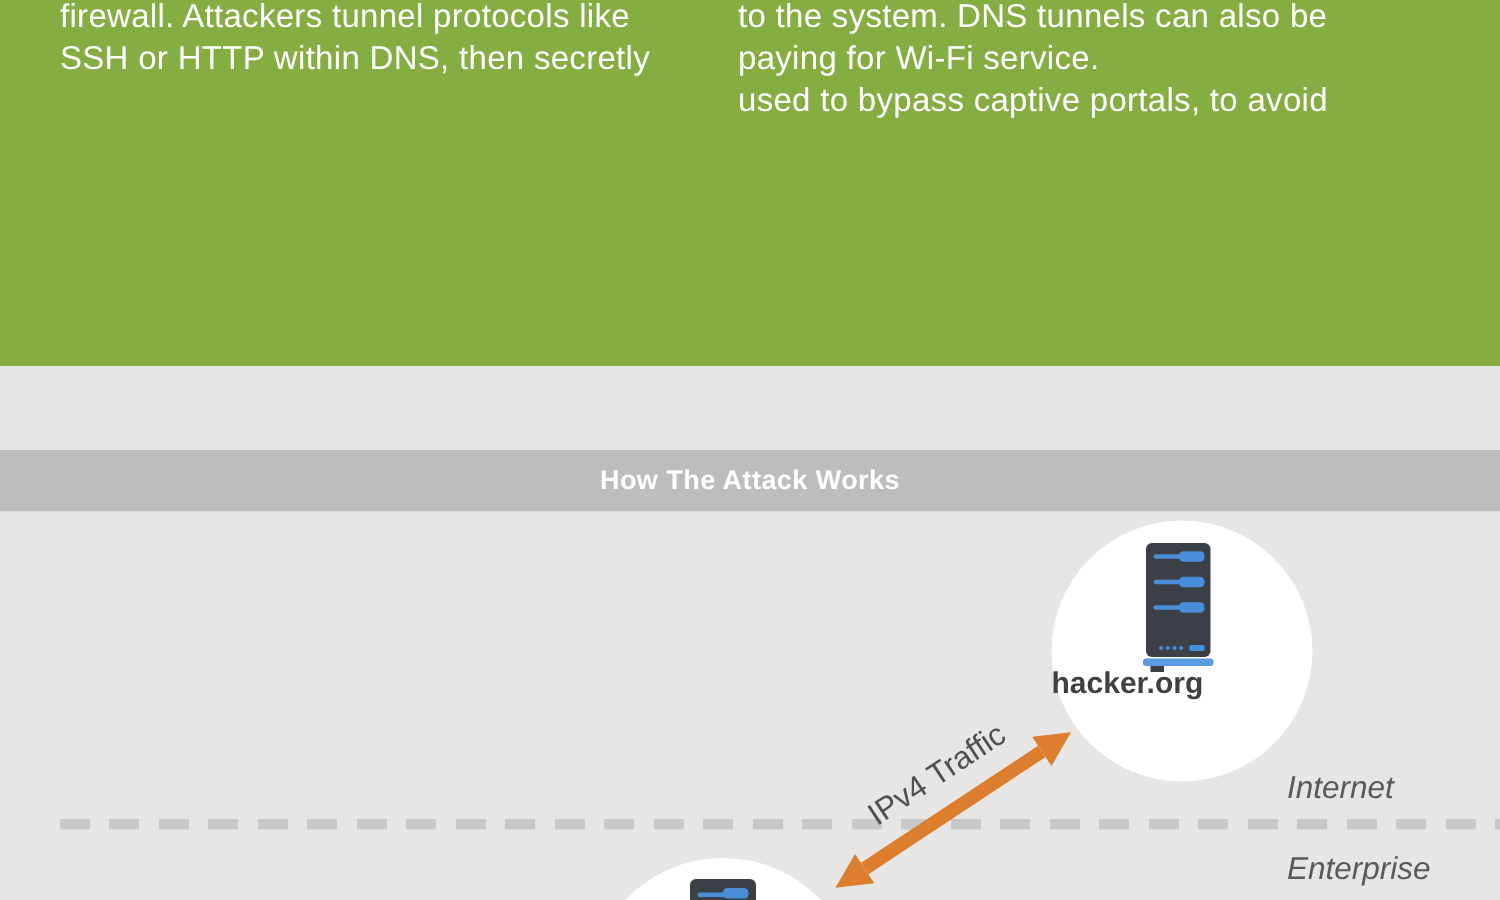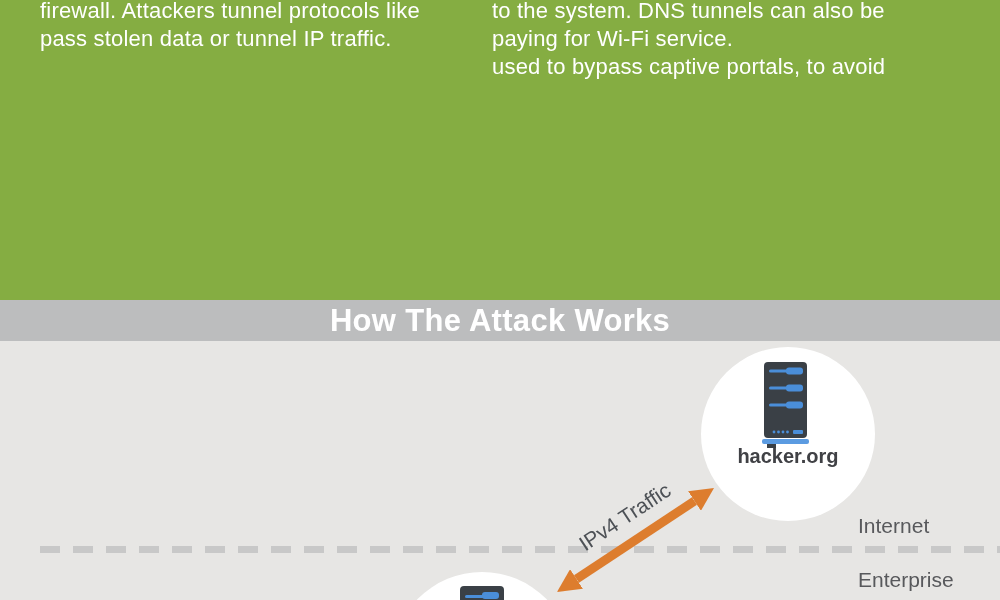--- a/index.html
+++ b/index.html
@@ -22,21 +22,21 @@
     width: 1000px;
     height: 600px;
     overflow: hidden;
     background: var(--diagram_bg);
   }
 
   
   .intro {
     position: absolute;
     left: 0; top: 0;
-    width: 1000px; height: 300px;
+    width: 1000px; height: 244px;
     background: var(--green);
   }
   .intro-col {
     position: absolute;
     top: -3px;
     color: var(--white);
     font-size: 22px;
     line-height: 28px;
     letter-spacing: 0.2px;
   }
@@ -48,21 +48,21 @@
     position: absolute;
     left: 0; top: 300px;
     width: 1000px; height: 41px;
     background: var(--banner_gray);
     display: flex;
     align-items: center;
     justify-content: center;
   }
   .banner-title {
     color: var(--white);
-    font-size: 31px;
+    font-size: 18px;
     font-weight: bold;
     letter-spacing: 0.3px;
   }
 
   
   .diagram {
     position: absolute;
     left: 0; top: 341px;
     width: 1000px; height: 259px;
     background: var(--diagram_bg);
@@ -78,20 +78,21 @@
       transparent 20px, transparent 33px
     );
     z-index: 1;
   }
   .zone-label {
     position: absolute;
     color: var(--zone_text);
     font-size: 21px;
     line-height: 22px;
     z-index: 2;
+    font-style: italic;
   }
   .zone-label.internet   { left: 858px; top: 174px; }
   .zone-label.enterprise { left: 858px; top: 228px; }
 
   .node-circle {
     position: absolute;
     background: var(--white);
     border-radius: 50%;
     z-index: 2;
   }
@@ -102,21 +103,20 @@
   .server-svg.top    { left: 761px; top: 21px;  width: 50px; height: 88px; }
   .server-svg.bottom { left: 457px; top: 244px; width: 50px; height: 30px; }
   .sv-body  { fill: var(--server_body); }
   .sv-blue  { fill: var(--server_blue); }
   .sv-light { fill: var(--server_blue_light); }
 
   .node-label {
     position: absolute;
     left: 701px; top: 105px;
     width: 174px;
-    text-align: center;
     color: var(--text_dark);
     font-size: 20px;
     font-weight: bold;
     line-height: 21px;
     z-index: 4;
   }
 
   .arrow-svg {
     position: absolute;
     left: 0; top: 0;
@@ -139,21 +139,21 @@
   }
 </style>
 </head>
 <body>
 
 <div class="page">
 
   <div class="intro">
     <div class="intro-col left">
       <div>firewall. Attackers tunnel protocols like</div>
-      <div>pass stolen data or tunnel IP traffic.</div>
+      <div>SSH or HTTP within DNS, then secretly</div>
     </div>
     <div class="intro-col right">
       <div>to the system. DNS tunnels can also be</div>
       <div>paying for Wi-Fi service.</div>
       <div>used to bypass captive portals, to avoid</div>
     </div>
   </div>
 
   <div class="banner">
     <div class="banner-title">How The Attack Works</div>

